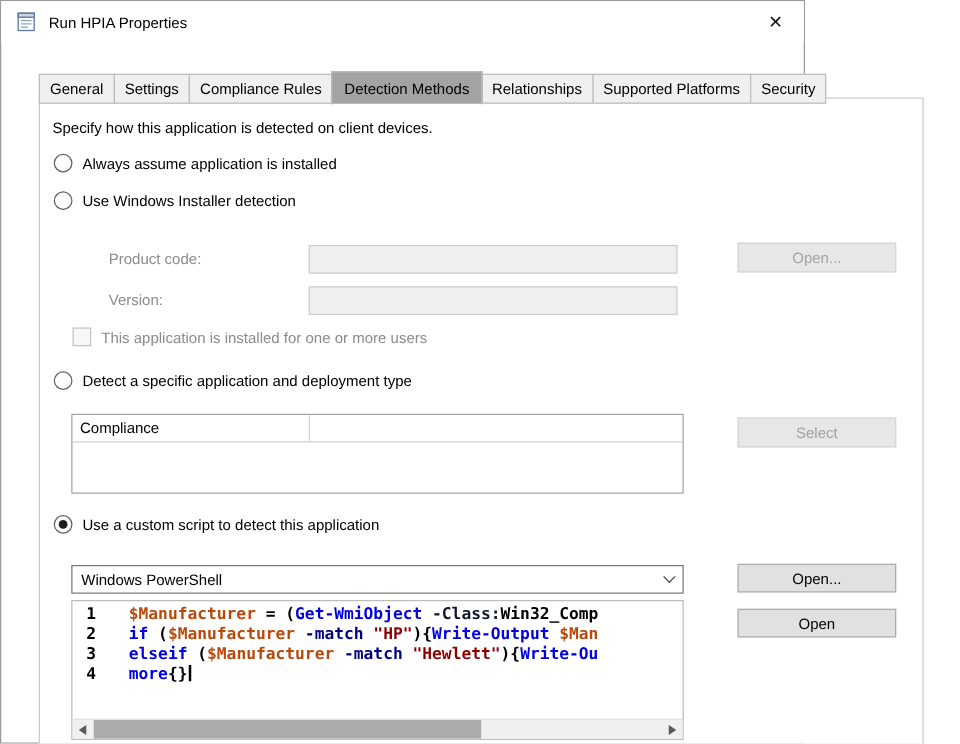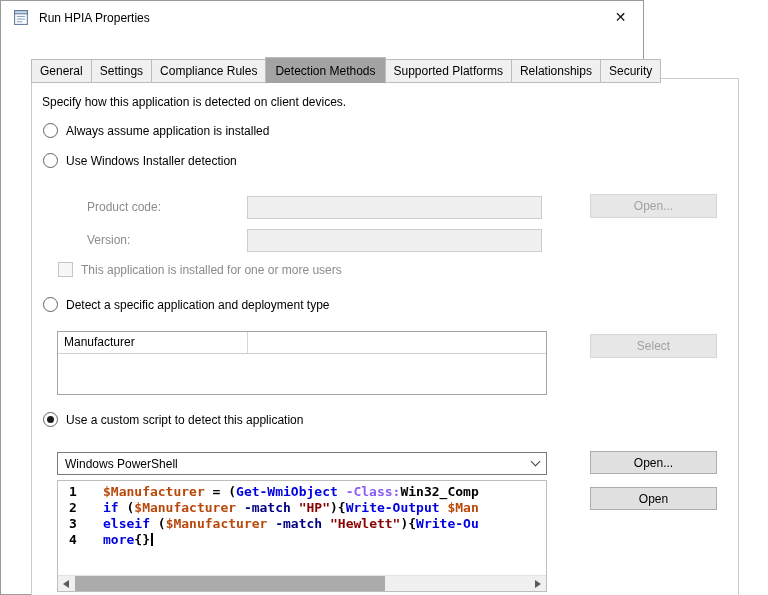--- a/index.html
+++ b/index.html
@@ -149,22 +149,22 @@
     </span>
     <span class="title-text">Run HPIA Properties</span>
     <span class="close-btn">✕</span>
   </div>
 
   <div class="tabs">
       <div class="tab">General</div>
       <div class="tab">Settings</div>
       <div class="tab">Compliance Rules</div>
       <div class="tab active">Detection Methods</div>
+      <div class="tab">Relationships</div>
       <div class="tab">Supported Platforms</div>
-      <div class="tab">Relationships</div>
       <div class="tab">Security</div>
     </div>
 
   <div class="panel">
 
     <div class="abs" style="left:10px; top:16px;">Specify how this application is detected on client devices.</div>
 
     <div class="radio-row" style="left:11px; top:74px;">
       <span class="radio"></span>
       <span class="radio-label">Use Windows Installer detection</span>
@@ -187,21 +187,21 @@
       <span class="radio-label gray">This application is installed for one or more users</span>
     </div>
 
     <div class="radio-row" style="left:11px; top:218px;">
       <span class="radio"></span>
       <span class="radio-label">Detect a specific application and deployment type</span>
     </div>
 
     <div class="app-table">
       <div class="thead">
-        <div class="th col1">Manufacturer</div>
+        <div class="th col1">Compliance</div>
       </div>
       <div class="tbody"></div>
     </div>
     <div class="btn disabled" style="left:558px; top:255px;">Select</div>
 
     <div class="radio-row" style="left:11px; top:333px;">
       <span class="radio checked"></span>
       <span class="radio-label">Use a custom script to detect this application</span>
     </div>
 
@@ -209,21 +209,21 @@
       <span>Windows PowerShell</span>
       <span class="combo-arrow">
           <span class="chev"></span>
         </span>
     </div>
     <div class="btn" style="left:558px; top:372px; height:23px;">Open...</div>
     <div class="btn" style="left:558px; top:408px; height:23px;">Open</div>
 
     <div class="code-box">
       <div class="code-lines" id="code-lines">
-          <div class="code-line"><span class="ln">1</span><span class="code"><span style="color: rgb(185, 72, 11);">$Manufacturer</span><span style="color: rgb(0, 0, 0);"> = (</span><span style="color: rgb(0, 0, 224);">Get-WmiObject</span><span style="color: rgb(0, 0, 0);"> </span><span style="color: #8b5cf6;">-Class:</span><span style="color: rgb(0, 0, 0);">Win32_Comp</span></span></div>
+          <div class="code-line"><span class="ln">1</span><span class="code"><span style="color: rgb(185, 72, 11);">$Manufacturer</span><span style="color: rgb(0, 0, 0);"> = (</span><span style="color: rgb(0, 0, 224);">Get-WmiObject</span><span style="color: rgb(0, 0, 0);"> </span><span style="color: #0f172a;">-Class:</span><span style="color: rgb(0, 0, 0);">Win32_Comp</span></span></div>
           <div class="code-line"><span class="ln">2</span><span class="code"><span style="color: rgb(0, 0, 224);">if</span><span style="color: rgb(0, 0, 0);"> (</span><span style="color: rgb(185, 72, 11);">$Manufacturer</span><span style="color: rgb(0, 0, 0);"> </span><span style="color: rgb(0, 0, 128);">-match</span><span style="color: rgb(0, 0, 0);"> </span><span style="color: rgb(139, 0, 0);">"HP"</span><span style="color: rgb(0, 0, 0);">){</span><span style="color: rgb(0, 0, 224);">Write-Output</span><span style="color: rgb(0, 0, 0);"> </span><span style="color: rgb(185, 72, 11);">$Man</span></span></div>
           <div class="code-line"><span class="ln">3</span><span class="code"><span style="color: rgb(0, 0, 224);">elseif</span><span style="color: rgb(0, 0, 0);"> (</span><span style="color: rgb(185, 72, 11);">$Manufacturer</span><span style="color: rgb(0, 0, 0);"> </span><span style="color: rgb(0, 0, 128);">-match</span><span style="color: rgb(0, 0, 0);"> </span><span style="color: rgb(139, 0, 0);">"Hewlett"</span><span style="color: rgb(0, 0, 0);">){</span><span style="color: rgb(0, 0, 224);">Write-Ou</span></span></div>
           <div class="code-line"><span class="ln">4</span><span class="code"><span style="color: rgb(0, 0, 224);">more</span><span style="color: rgb(0, 0, 0);">{}</span><span class="cursor"></span></span></div>
         </div>
       <div class="hscroll">
         <span class="scroll-arrow left"></span>
         <span class="scroll-thumb"></span>
         <span class="scroll-arrow right"></span>
       </div>
     </div>

